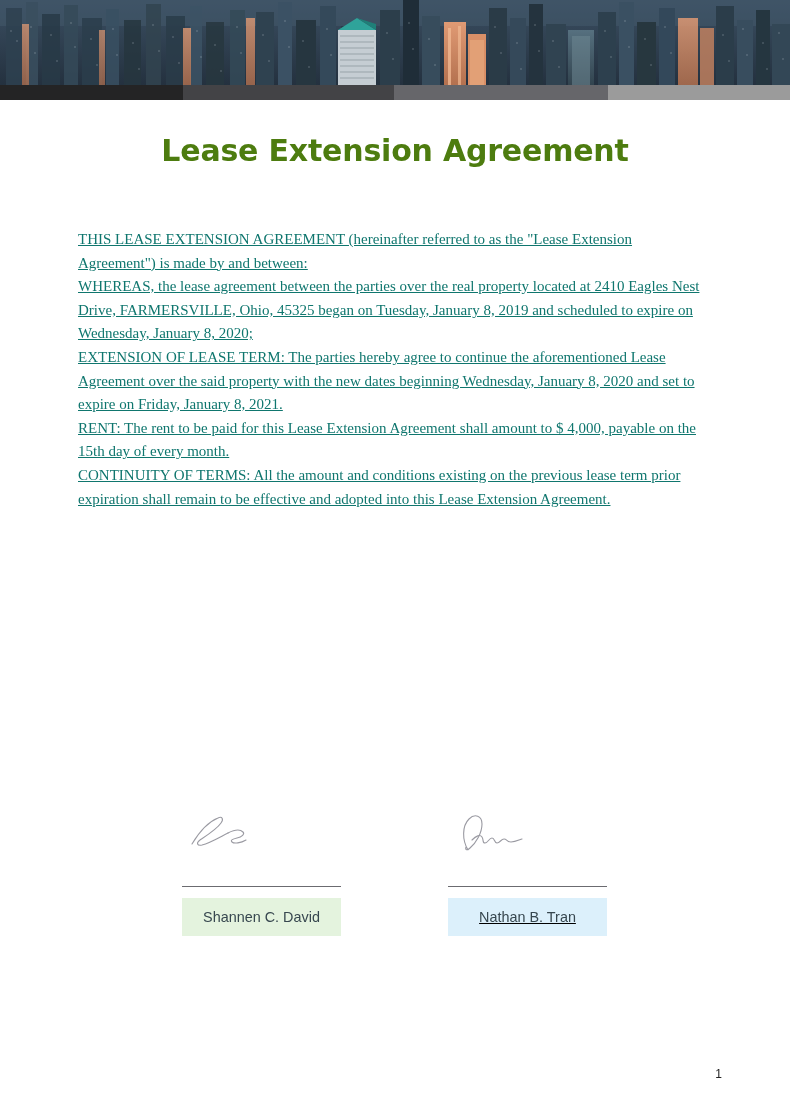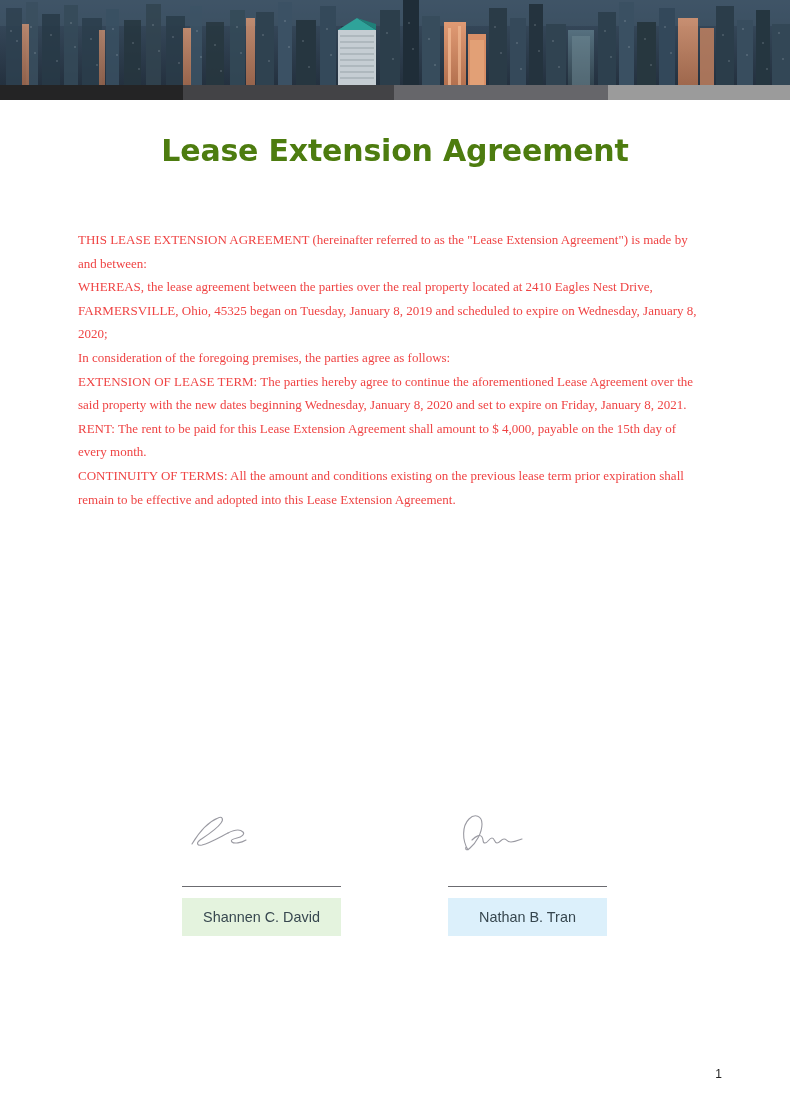--- a/index.html
+++ b/index.html
@@ -50,37 +50,38 @@
     color: #4d7c0f;
   }
 
   
   .body-copy {
     position: absolute;
     top: 228px;
     left: 78px;
     width: 626px;
     font-family: "Liberation Serif", serif;
-    font-size: 13px;
+    font-size: 15px;
     line-height: 23.6px;
-    color: #ef4444;
+    color: #0f766e;
+    text-decoration: underline;
   }
   .body-copy p { margin: 0; }
 
   
   .sig-block {
     position: absolute;
     top: 808px;
     left: 0;
     width: 790px;
     height: 160px;
   }
   .sig-col { position: absolute; top: 0; width: 160px; }
   .sig-col.left  { left: 182px; }
-  .sig-col.right { left: 448px; }
+  .sig-col.right { left: 448px; text-decoration: underline; }
 
   .sig-mark {
     position: relative;
     height: 78px;
     width: 160px;
   }
   .sig-mark svg {
     position: absolute;
     top: 2px;
     left: 6px;
@@ -306,21 +307,20 @@
     <div class="bar" style="width:211px;background:#434346;"></div>
     <div class="bar" style="width:214px;background:#66666a;"></div>
     <div class="bar" style="width:182px;background:#9b9b9b;"></div>
   </div>
 
   <div class="doc-title">Lease Extension Agreement</div>
 
   <div class="body-copy">
     <p>THIS LEASE EXTENSION AGREEMENT (hereinafter referred to as the "Lease Extension Agreement") is made by and between:</p>
     <p>WHEREAS, the lease agreement between the parties over the real property located at 2410 Eagles Nest Drive, FARMERSVILLE, Ohio, 45325 began on Tuesday, January 8, 2019 and scheduled to expire on Wednesday, January 8, 2020;</p>
-    <p>In consideration of the foregoing premises, the parties agree as follows:</p>
     <p>EXTENSION OF LEASE TERM: The parties hereby agree to continue the aforementioned Lease Agreement over the said property with the new dates beginning Wednesday, January 8, 2020 and set to expire on Friday, January 8, 2021.</p>
     <p>RENT: The rent to be paid for this Lease Extension Agreement shall amount to $ 4,000, payable on the 15th day of every month.</p>
     <p>CONTINUITY OF TERMS: All the amount and conditions existing on the previous lease term prior expiration shall remain to be effective and adopted into this Lease Extension Agreement.</p>
   </div>
 
   <div class="sig-block">
 
     <div class="sig-col left">
       <div class="sig-mark">
         <svg viewBox="0 0 72 46" aria-hidden="true">

